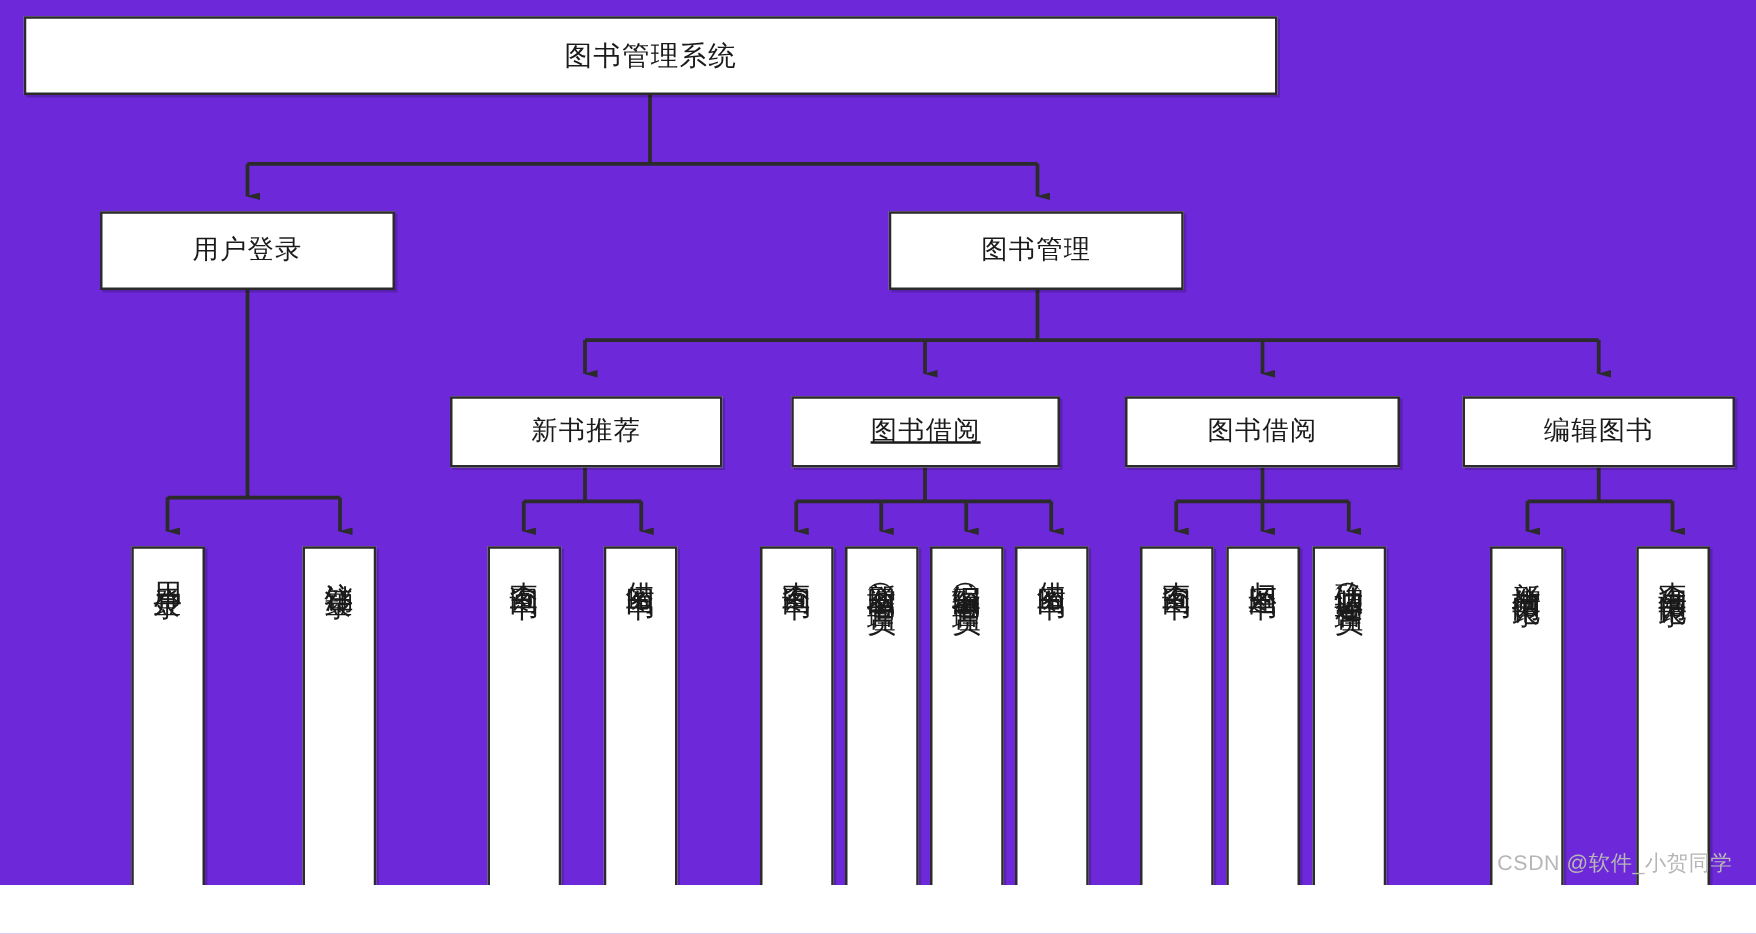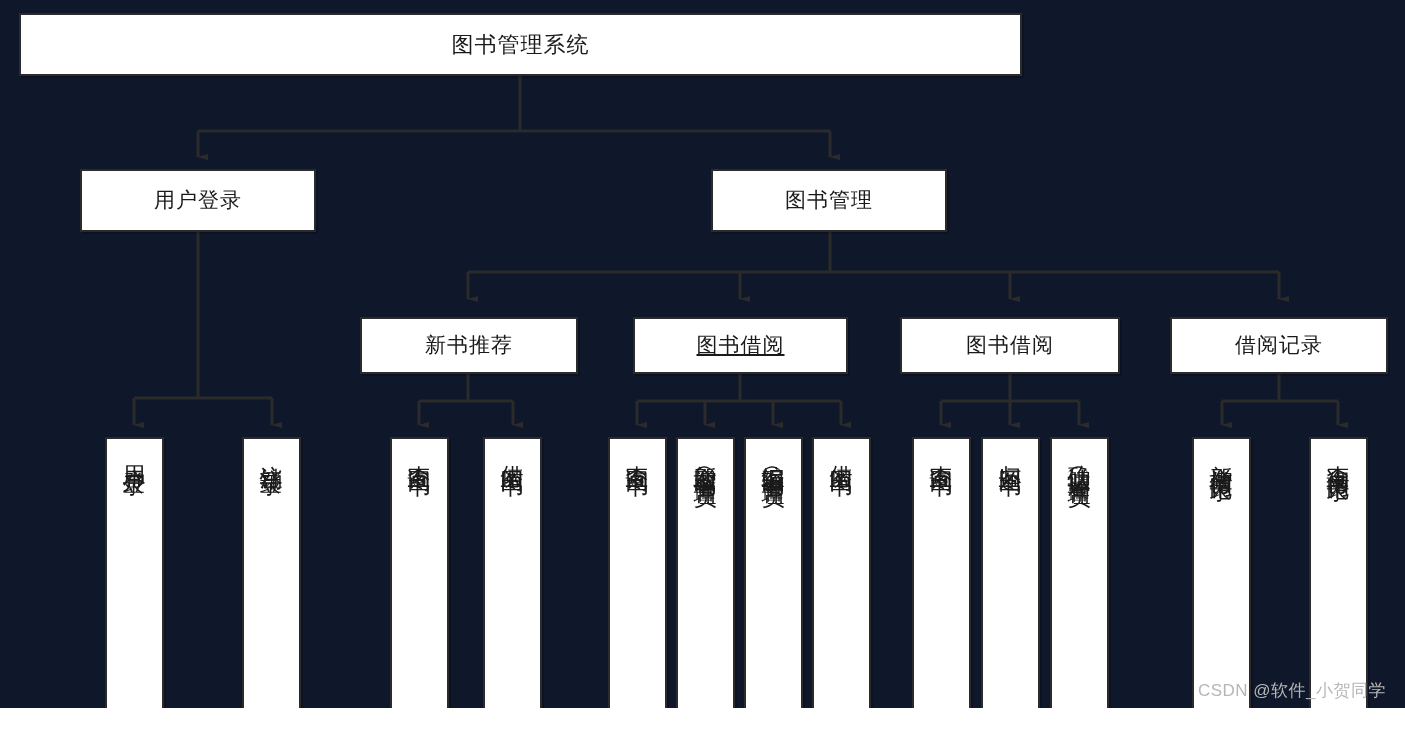--- a/index.html
+++ b/index.html
@@ -7,21 +7,21 @@
     padding: 0;
     background: #ffffff;
   }
   body {
     font-family: "Liberation Sans", "DejaVu Sans", sans-serif;
   }
   #canvas {
     position: relative;
     width: 1405px;
     height: 708px;
-    background: #0f172a;
+    background: #6d28d9;
     overflow: hidden;
   }
   svg.edges {
     position: absolute;
     left: 0;
     top: 0;
     width: 1405px;
     height: 747px;
     pointer-events: none;
   }
@@ -145,21 +145,21 @@
   <div class="node h" style="left:360px; top:317px; width:218px; height:57px;">
     <span class="lbl">新书推荐</span>
   </div>
   <div class="node h" style="left:633px; top:317px; width:215px; height:57px;text-decoration:underline;">
     <span class="lbl">图书借阅</span>
   </div>
   <div class="node h" style="left:900px; top:317px; width:220px; height:57px;">
     <span class="lbl">图书借阅</span>
   </div>
   <div class="node h" style="left:1170px; top:317px; width:218px; height:57px;">
-    <span class="lbl">借阅记录</span>
+    <span class="lbl">编辑图书</span>
   </div>
 
   <div class="node v" style="left:105px; top:437px; width:59px; height:296px;">
     <span class="lbl">用户登录</span>
   </div>
   <div class="node v" style="left:242px; top:437px; width:59px; height:296px;">
     <span class="lbl">注销登录</span>
   </div>
 
   <div class="node v" style="left:390px; top:437px; width:59px; height:296px;">

